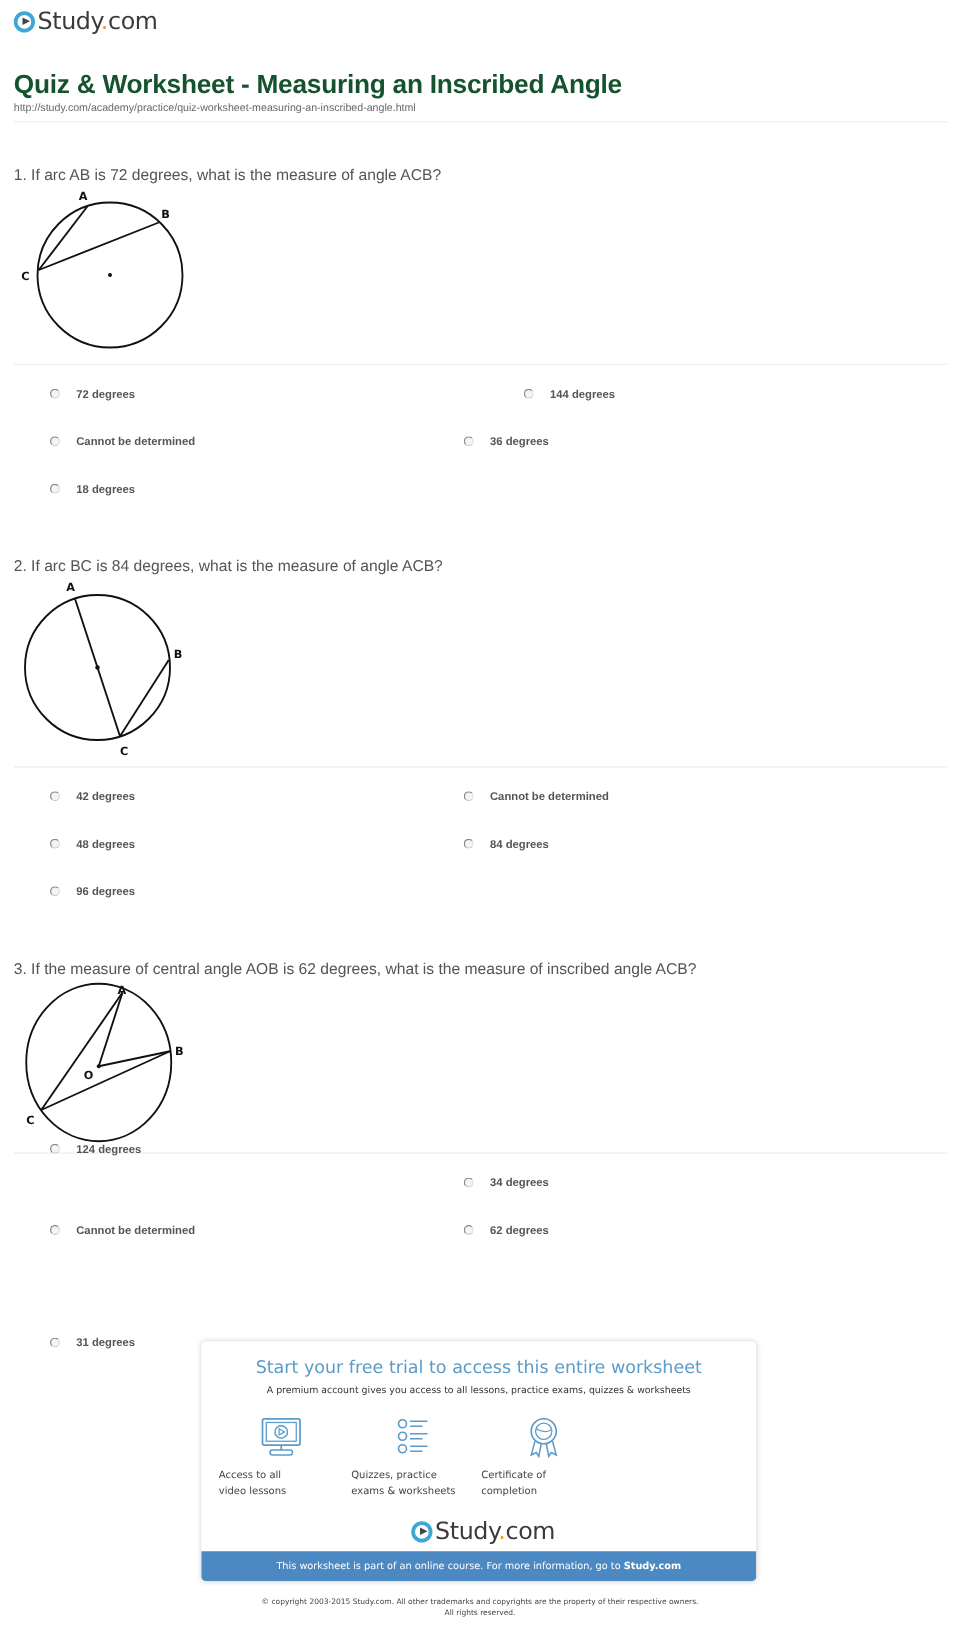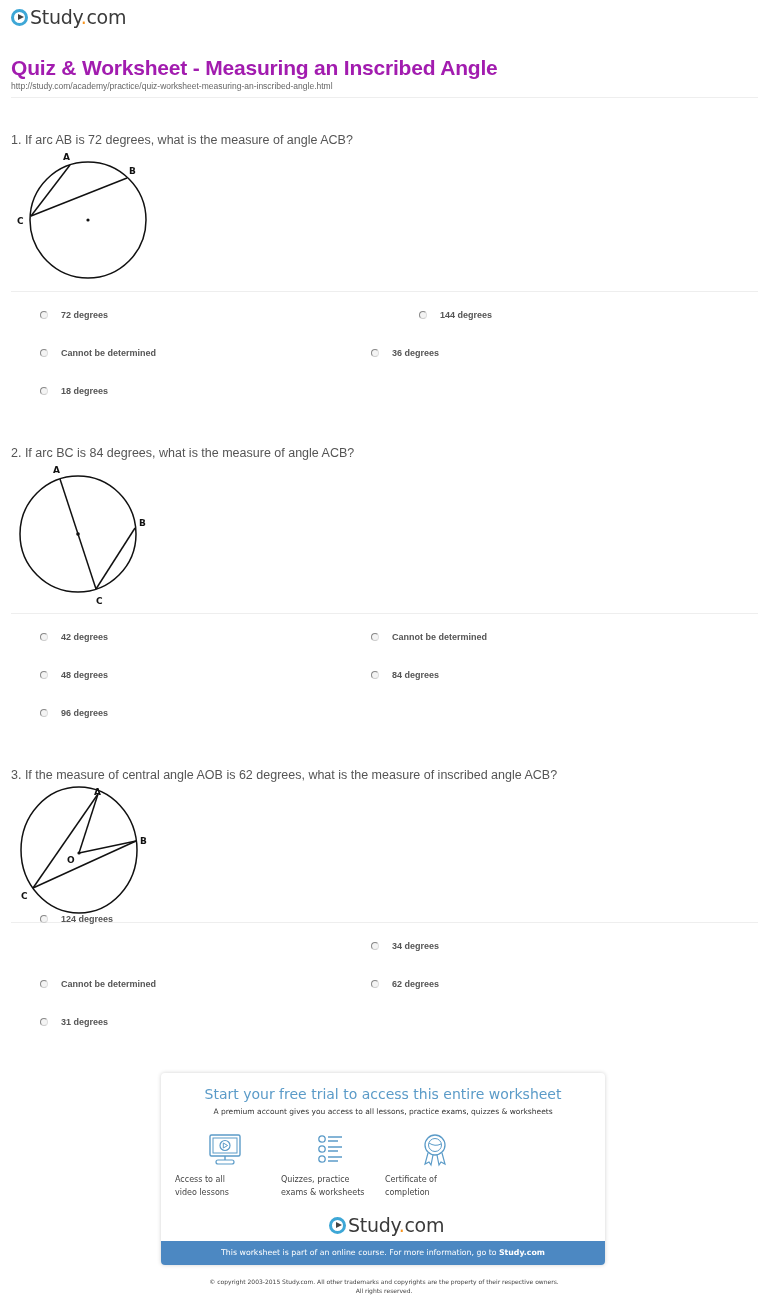--- a/index.html
+++ b/index.html
@@ -7,21 +7,21 @@
   body { position: relative; font-family: "Liberation Sans", sans-serif; color: #444; }
 
   .logo { position: absolute; display: flex; align-items: center; }
   .logo .mark { width: 17px; height: 17px; border-radius: 50%; border: 3px solid #3ea7d6; position: relative; }
   .logo .mark::after { content: ""; position: absolute; left: 3.5px; top: 2.5px; border-left: 6px solid #444; border-top: 3.5px solid transparent; border-bottom: 3.5px solid transparent; }
   .logo .word { font-family: "DejaVu Sans", sans-serif; font-size: 19px; color: #3a3a3a; margin-left: 2px; letter-spacing: -0.3px; }
   .logo .dot { color: #f7941d; }
 
   #top-logo { left: 11px; top: 6px; }
 
-  .page-title { position: absolute; left: 11px; top: 56px; font-size: 21px; font-weight: bold; color: #a21caf; letter-spacing: -0.2px; }
+  .page-title { position: absolute; left: 11px; top: 56px; font-size: 21px; font-weight: bold; color: #14532d; letter-spacing: -0.2px; }
   .page-url { position: absolute; left: 11px; top: 81px; font-size: 8.5px; color: #666; }
   .hr { position: absolute; left: 11px; right: 10px; height: 1px; background: #eeeeee; }
 
   .question { position: absolute; left: 11px; font-size: 12.5px; color: #555; }
   .figure { position: absolute; background: #ffffff; }
 
   .answers { position: absolute; left: 0; width: 768px; }
   .answer { position: absolute; display: flex; align-items: center; font-size: 9px; font-weight: bold; color: #555; }
   .radio { width: 8px; height: 8px; border-radius: 50%; border: 1.5px solid #888; border-right-color: #ddd; border-bottom-color: #ccc; margin-right: 13px; background: #f4f4f4; }
 
@@ -150,21 +150,21 @@
       <span>34 degrees</span>
     </label>
   <label class="answer" style="left:40px; top:979px;">
       <span class="radio"></span>
       <span>Cannot be determined</span>
     </label>
   <label class="answer" style="left:371px; top:979px;">
       <span class="radio"></span>
       <span>62 degrees</span>
     </label>
-  <label class="answer" style="left:40px; top:1017px;">
+  <label class="answer" style="left:40px; top:1069px;">
       <span class="radio"></span>
       <span>31 degrees</span>
     </label>
 </div>
 
 <div class="promo">
   <div class="promo-title">Start your free trial to access this entire worksheet</div>
   <div class="promo-sub">A premium account gives you access to all lessons, practice exams, quizzes &amp; worksheets</div>
 
   <div class="feature" style="left:14px;">

